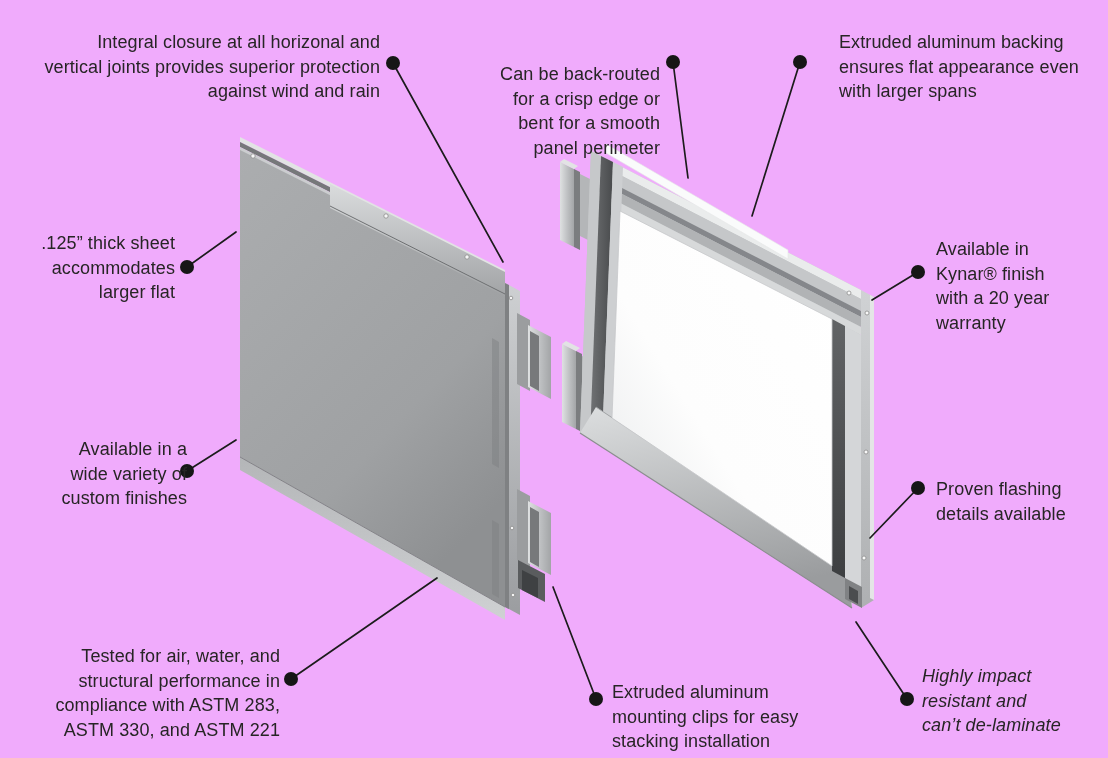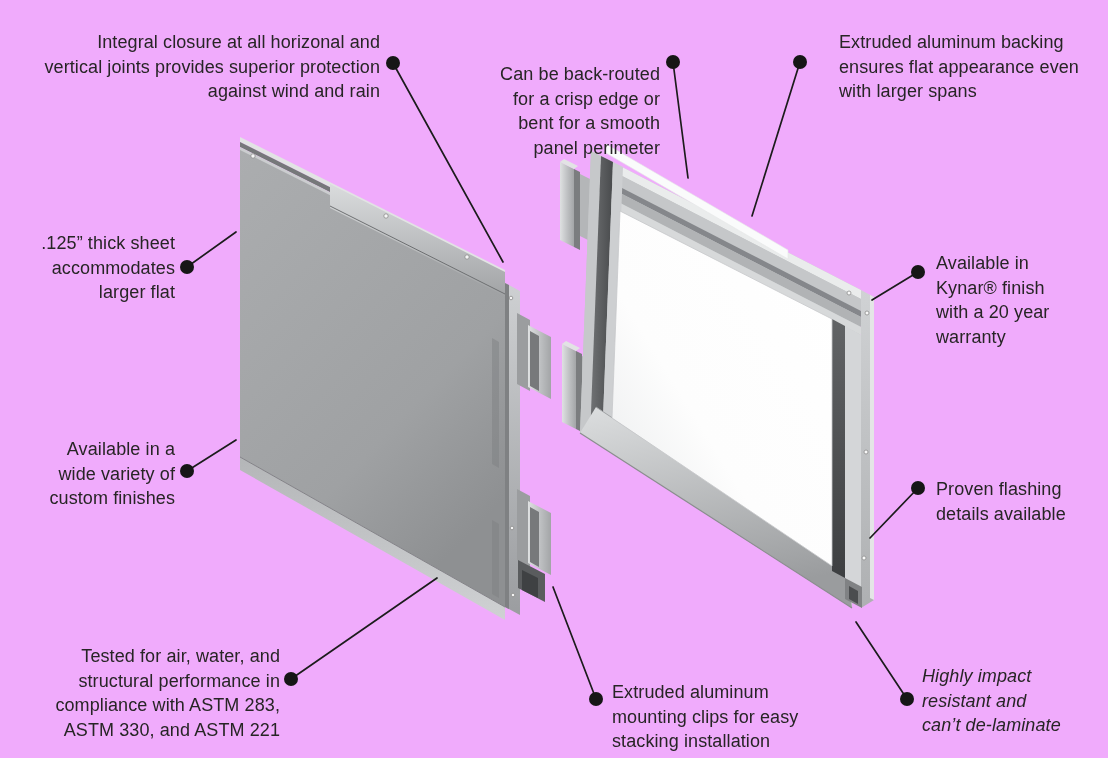--- a/index.html
+++ b/index.html
@@ -193,24 +193,24 @@
   <div class="label al-r" style="left:458px; top:30px;  width:202px;margin-top:32px;">Can be back-routed
 for a crisp edge or
 bent for a smooth
 panel perimeter</div>
   <div class="label al-l" style="left:815px; top:30px;  width:250px;margin-left:24px;">Extruded aluminum backing
 ensures flat appearance even
 with larger spans</div>
   <div class="label al-r" style="left:13px;  top:231px; width:162px;">.125” thick sheet
 accommodates
 larger flat</div>
-  <div class="label al-r" style="left:13px;  top:437px; width:162px;">Available in a
+  <div class="label al-r" style="left:25px;  top:437px; width:162px;">Available in a
 wide variety of
 custom finishes</div>
-  <div class="label al-l" style="left:936px; top:237px; width:160px;margin-top:14px;">Available in
+  <div class="label al-l" style="left:936px; top:237px; width:160px;">Available in
 Kynar® finish
 with a 20 year
 warranty</div>
   <div class="label al-l" style="left:936px; top:477px; width:175px;">Proven flashing
 details available</div>
   <div class="label al-r" style="left:28px;  top:644px; width:252px;">Tested for air, water, and
 structural performance in
 compliance with ASTM 283,
 ASTM 330, and ASTM 221</div>
   <div class="label al-l" style="left:612px; top:680px; width:230px;">Extruded aluminum

